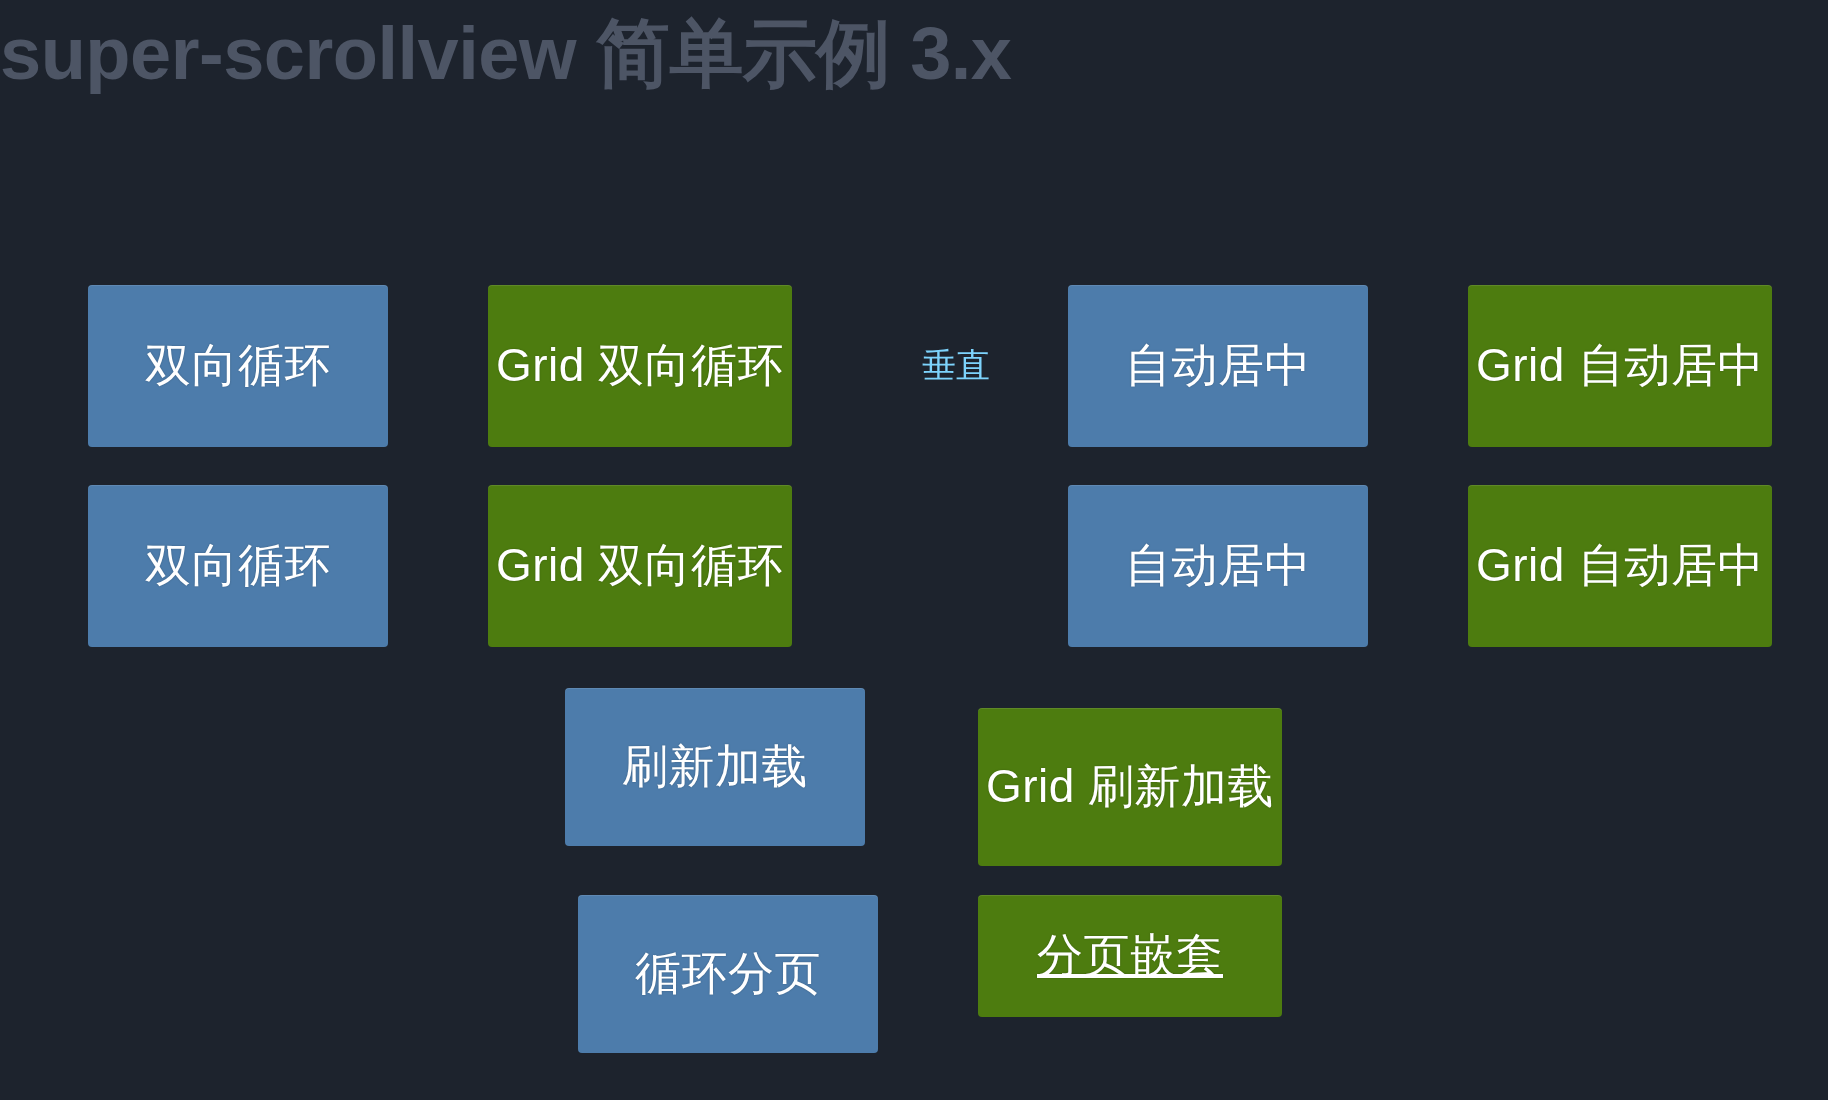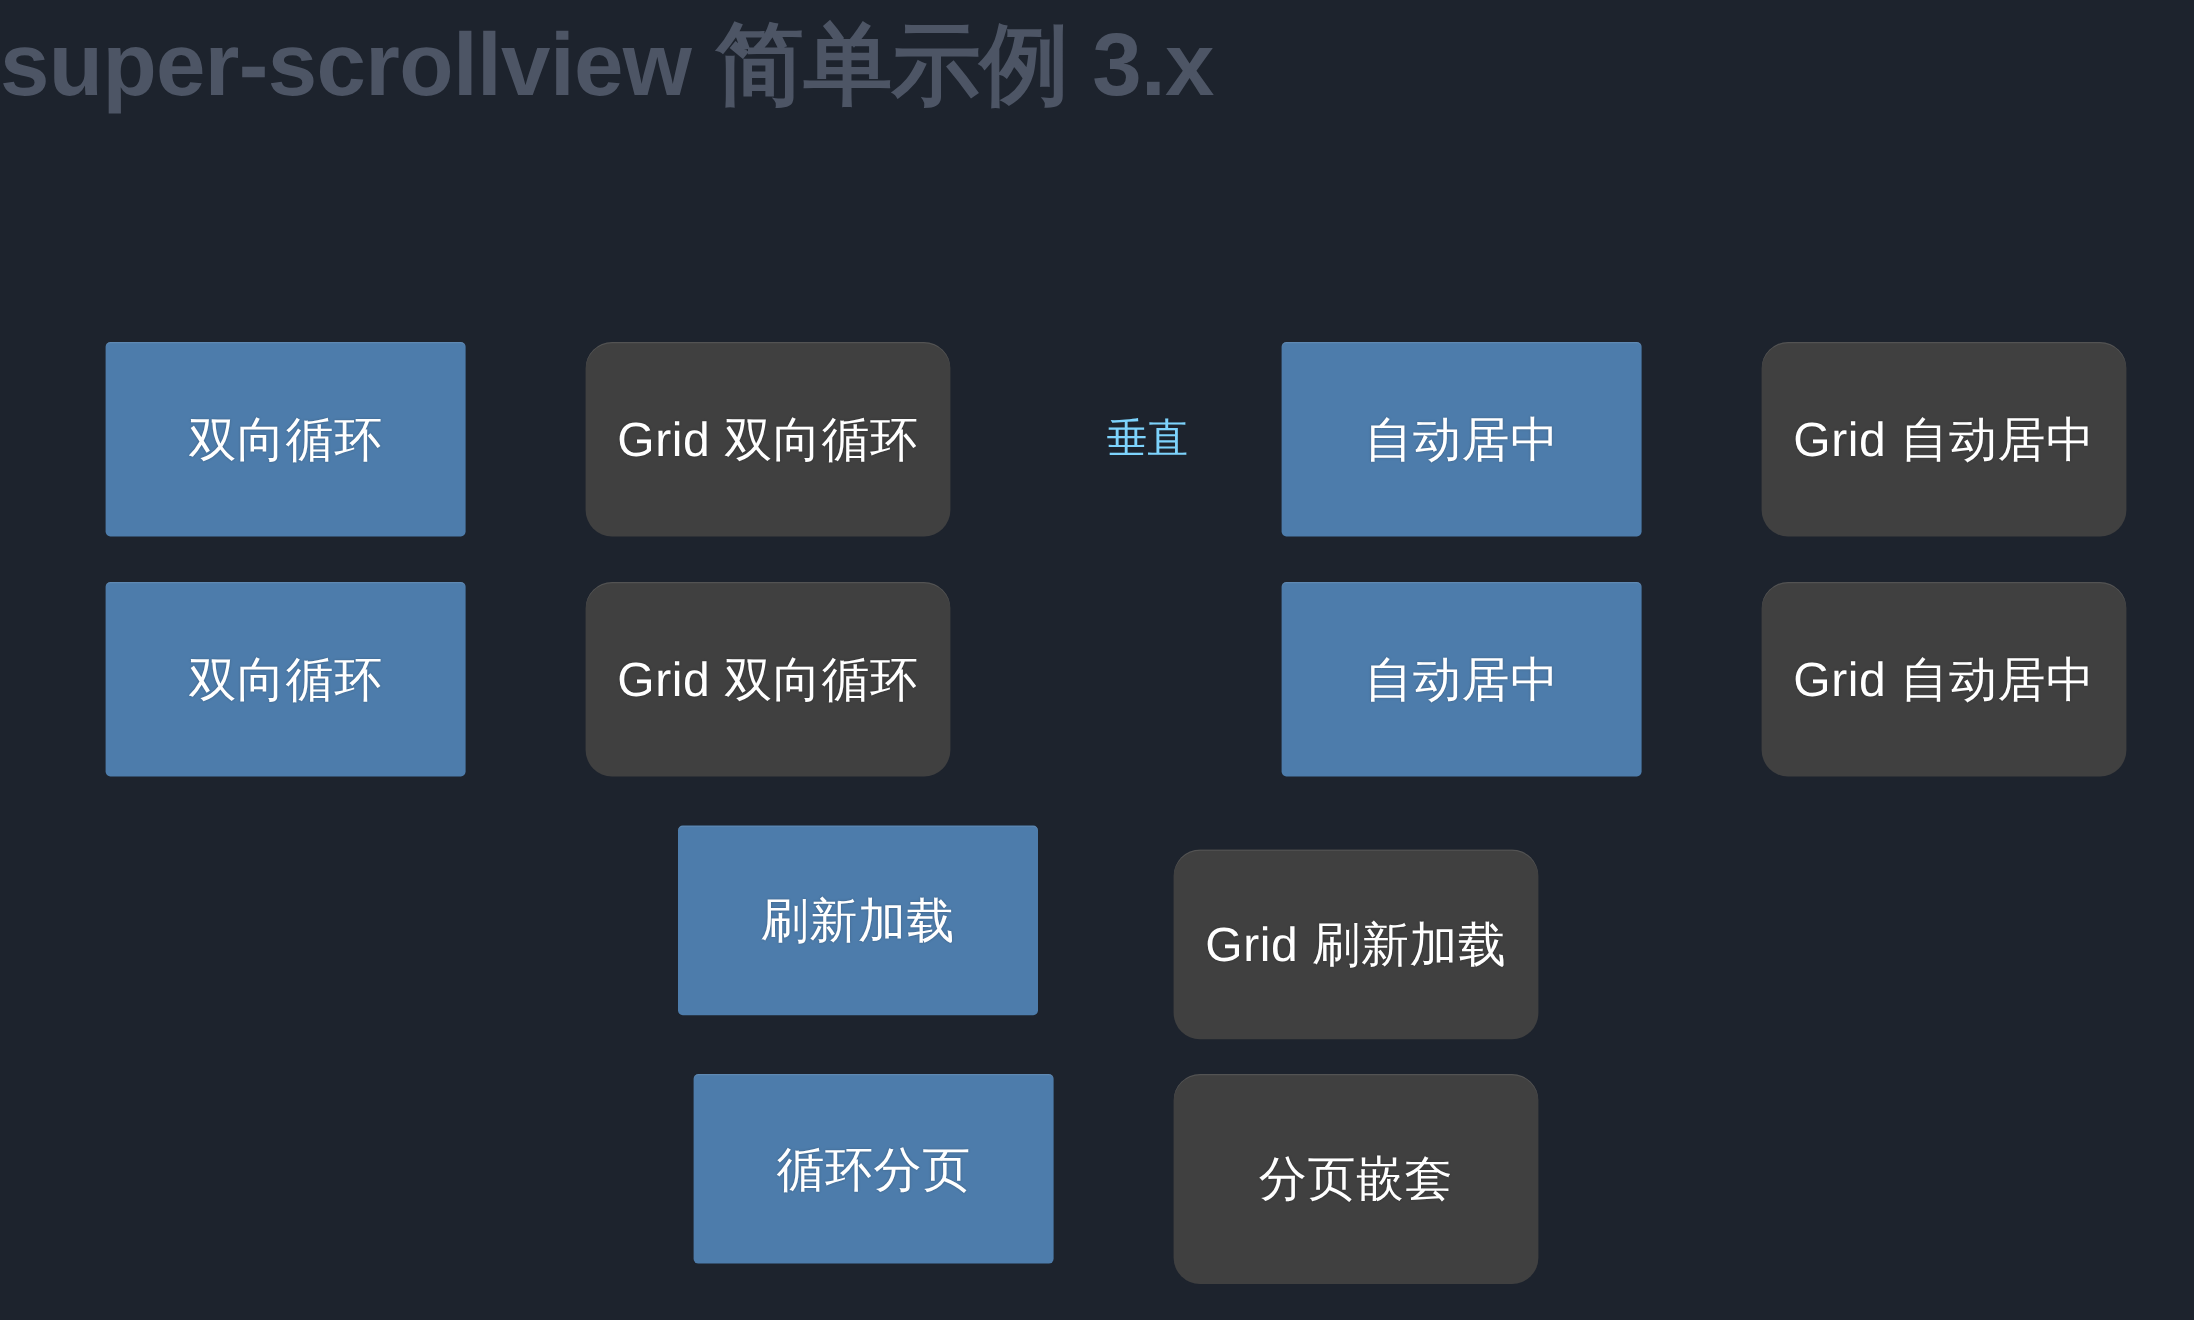--- a/index.html
+++ b/index.html
@@ -51,35 +51,34 @@
     position: absolute;
     display: flex;
     align-items: center;
     justify-content: center;
     box-sizing: border-box;
     border-radius: 4px;
     border: none;
     padding: 15px;
     cursor: pointer;
     font-family: "Liberation Sans", "DejaVu Sans", sans-serif;
-    font-size: 40px;
+    font-size: 46px;
     color: #ffffff;
     letter-spacing: 0.5px;
     white-space: nowrap;
     box-shadow: inset 0 1px 0 rgba(255,255,255,0.10);
     text-shadow: 0 0 2px rgba(0,0,0,0.25);
   }
 
   .menu-btn.blue {
     background: #4d7cab;
   }
 
   .menu-btn.red {
-    background: #404040;
-    border-radius: 22px;
+    background: #4d7c0f;
   }
 
   .axis-label {
     position: absolute;
     display: flex;
     align-items: center;
     justify-content: center;
     font-size: 34px;
     color: #7dd3fc;
     white-space: nowrap;
@@ -99,16 +98,16 @@
       <button class="menu-btn red" style="left: 488px; top: 285px; width: 304px; height: 162px;">Grid 双向循环</button>
       <button class="menu-btn blue" style="left: 1068px; top: 285px; width: 300px; height: 162px;">自动居中</button>
       <button class="menu-btn red" style="left: 1468px; top: 285px; width: 304px; height: 162px;">Grid 自动居中</button>
       <button class="menu-btn blue" style="left: 88px; top: 485px; width: 300px; height: 162px;">双向循环</button>
       <button class="menu-btn red" style="left: 488px; top: 485px; width: 304px; height: 162px;">Grid 双向循环</button>
       <button class="menu-btn blue" style="left: 1068px; top: 485px; width: 300px; height: 162px;">自动居中</button>
       <button class="menu-btn red" style="left: 1468px; top: 485px; width: 304px; height: 162px;">Grid 自动居中</button>
       <button class="menu-btn blue" style="left: 565px; top: 688px; width: 300px; height: 158px;">刷新加载</button>
       <button class="menu-btn red" style="left: 978px; top: 688px; width: 304px; height: 158px; margin-top: 20px;">Grid 刷新加载</button>
       <button class="menu-btn blue" style="left: 578px; top: 895px; width: 300px; height: 158px;">循环分页</button>
-      <button class="menu-btn red" style="left: 978px; top: 895px; width: 304px; height: 175px;">分页嵌套</button>
+      <button class="menu-btn red" style="left: 978px; top: 895px; width: 304px; height: 122px; text-decoration: underline;">分页嵌套</button>
     </div>
 
 </div>
 
 </body></html>

